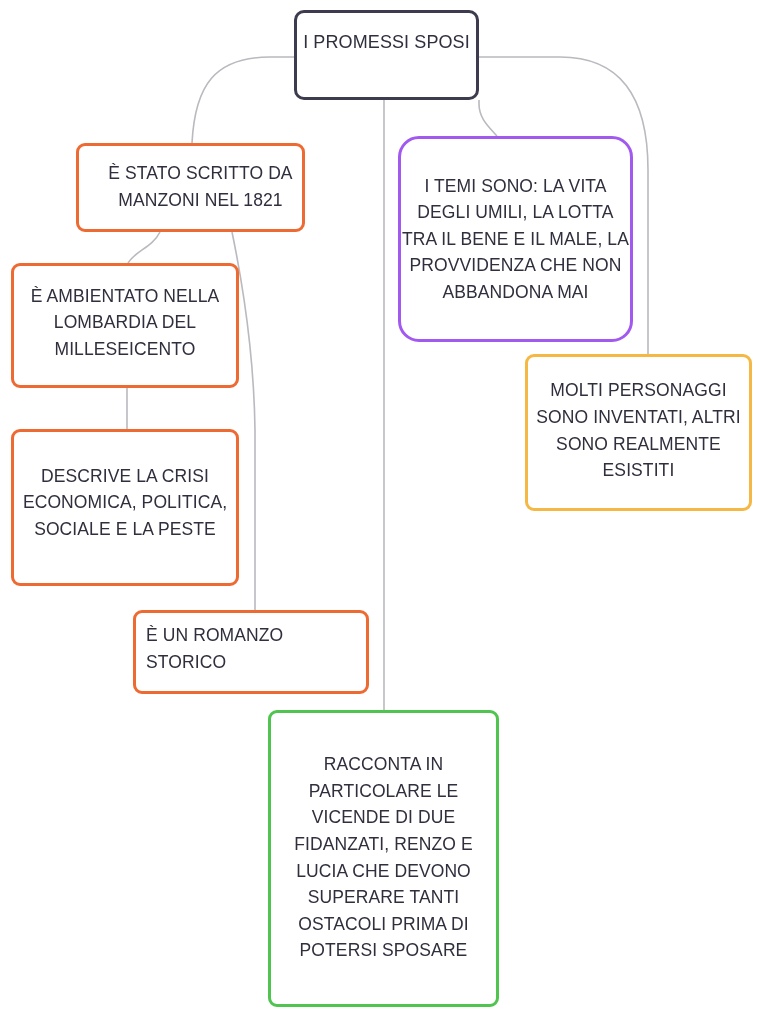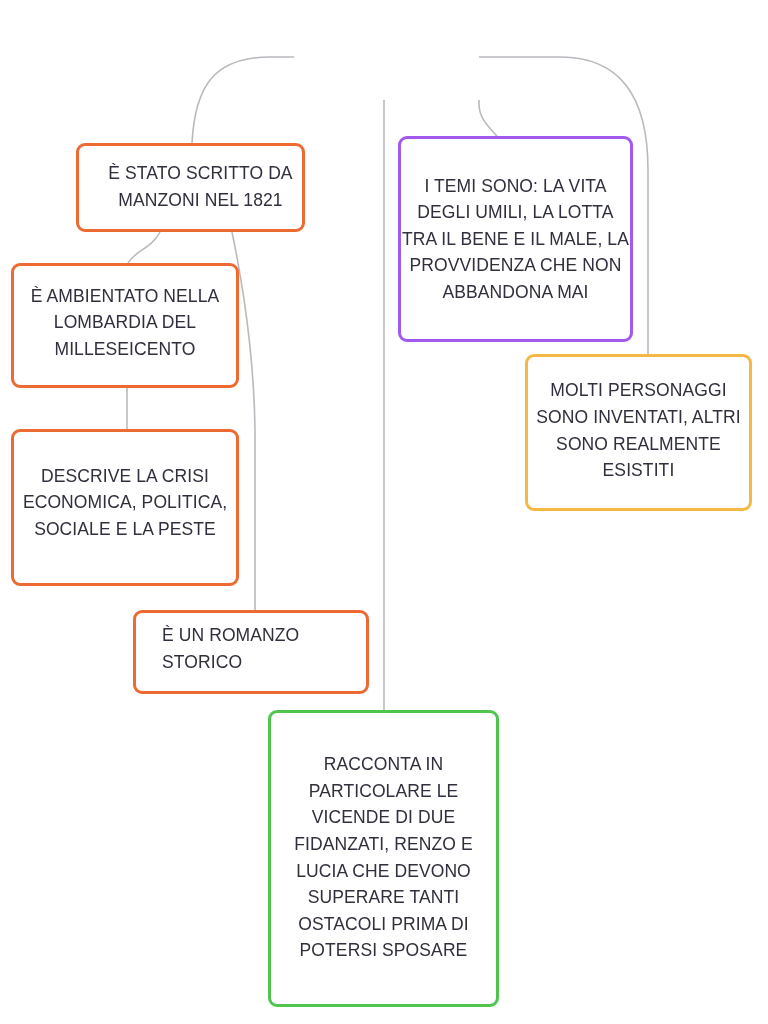--- a/index.html
+++ b/index.html
@@ -101,21 +101,21 @@
   #node-romanzo {
     left: 133px;
     top: 610px;
     width: 236px;
     height: 84px;
     border-color: #ee6a33;
     justify-content: center;
     align-items: flex-start;
   }
   #node-romanzo .label {
-    padding-left: 26px;
+    padding-left: 10px;
     padding-bottom: 6px;
   }
   
   #node-temi {
     left: 398px;
     top: 136px;
     width: 235px;
     height: 206px;
     border-color: #a259f0;
     justify-content: center;
@@ -156,20 +156,23 @@
 
     <path d="M479,57 L560,57 C620,57 648,96 648,170 L648,354" stroke="#b9b9bf" stroke-width="1.6" fill="none"></path>
 
     <path d="M160,232 C152,248 136,250 128,263" stroke="#b9b9bf" stroke-width="1.6" fill="none"></path>
 
     <path d="M127,388 L127,429" stroke="#b9b9bf" stroke-width="1.6" fill="none"></path>
 
     <path d="M232,232 C244,290 254,360 255,430 L255,610" stroke="#b9b9bf" stroke-width="1.6" fill="none"></path>
   </svg>
 
+  <div class="node" id="node-root" style="border-color: rgb(60, 60, 78);">
+    <div class="label">I PROMESSI SPOSI</div>
+  </div>
 
   <div class="node" id="node-scritto" style="border-color: rgb(238, 106, 51);">
     <div class="label">È STATO SCRITTO DA
 MANZONI NEL 1821</div>
   </div>
 
   <div class="node" id="node-ambientato" style="border-color: rgb(238, 106, 51);">
     <div class="label">È AMBIENTATO NELLA
 LOMBARDIA DEL
 MILLESEICENTO</div>
@@ -179,21 +182,21 @@
     <div class="label">DESCRIVE LA CRISI
 ECONOMICA, POLITICA,
 SOCIALE E LA PESTE</div>
   </div>
 
   <div class="node left-align" id="node-romanzo" style="border-color: rgb(238, 106, 51);">
     <div class="label">È UN ROMANZO
 STORICO</div>
   </div>
 
-  <div class="node" id="node-temi" style="border-color: rgb(162, 89, 240);">
+  <div class="node" id="node-temi" style="border-color: rgb(162, 89, 240); border-radius: 21px;">
     <div class="label">I TEMI SONO: LA VITA
 DEGLI UMILI, LA LOTTA
 TRA IL BENE E IL MALE, LA
 PROVVIDENZA CHE NON
 ABBANDONA MAI</div>
   </div>
 
   <div class="node" id="node-personaggi" style="border-color: rgb(245, 184, 68);">
     <div class="label">MOLTI PERSONAGGI
 SONO INVENTATI, ALTRI

